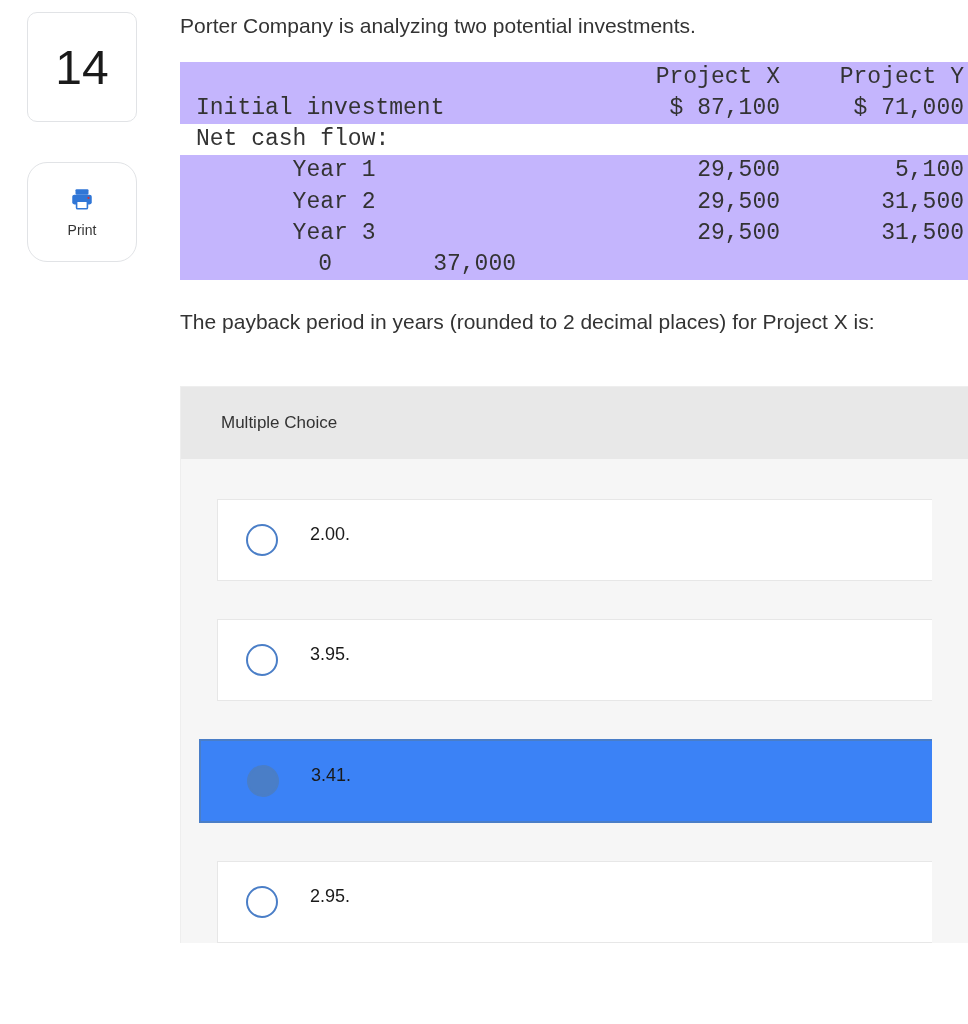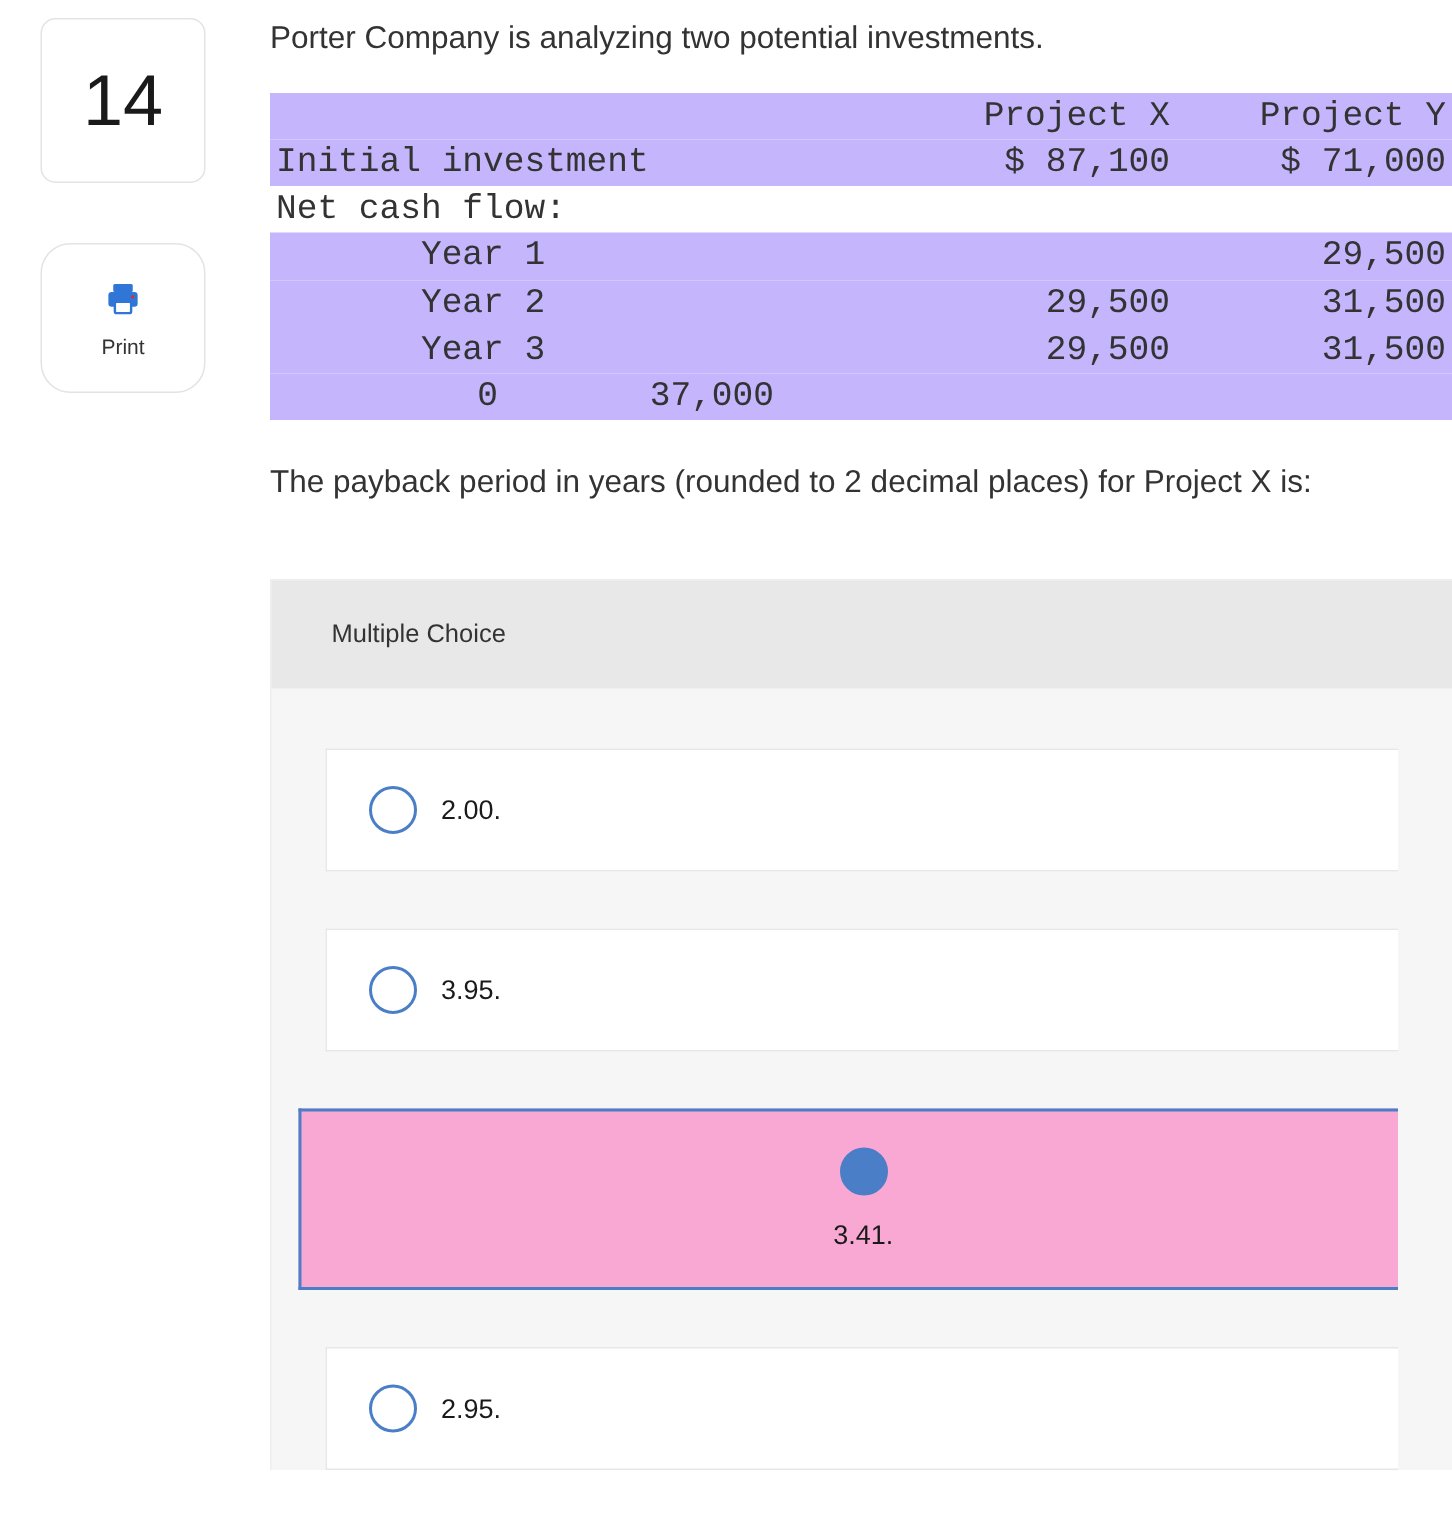--- a/index.html
+++ b/index.html
@@ -62,21 +62,21 @@
     width: 100%;
     margin-bottom: 4px;
   }
   .dt-row {
     display: flex;
     font-family: "Courier New", Courier, monospace;
     font-size: 23px;
     line-height: 1.35;
   }
   .stripe { background: #c4b5fd; }
-  .dt-label { flex: 1; padding-left: 4px; white-space: pre; }
+  .dt-label { flex: 1; padding-left: 16px; white-space: pre; }
   .dt-col { width: 170px; text-align: right; padding-right: 18px; white-space: pre; }
   .dt-col:last-child { padding-right: 4px; }
 
   .mc-section {
     background: #f6f6f6;
     border: 1px solid #eee;
     border-bottom: none;
     border-right: none;
     padding: 0;
     margin-top: 16px;
@@ -92,31 +92,30 @@
     display: flex;
     flex-direction: column;
     gap: 38px;
   }
   .option {
     background: #ffffff;
     border: 1px solid #e7e7e7;
     border-right: none;
     padding: 24px 28px;
     display: flex;
-    align-items: center;
-    gap: 16px;
+    align-items: flex-start;
+    gap: 32px;
     cursor: pointer;
   }
   .option.selected {
-    background: #f9a8d4;
+    background: #3b82f6;
     border: 2px solid #4a7ec7;
     border-right: none;
     margin-left: -18px;
     padding-left: 46px;
-    flex-direction: column;
   }
   .radio {
     width: 32px;
     height: 32px;
     border: 2.5px solid #4a7ec7;
     border-radius: 50%;
     flex-shrink: 0;
     position: relative;
   }
   .option.selected .radio {
@@ -168,20 +167,21 @@
             <div class="dt-col">$ 71,000</div>
           </div>
           <div class="dt-row ">
             <div class="dt-label">Net cash flow:</div>
             <div class="dt-col"></div>
             <div class="dt-col"></div>
           </div>
           <div class="dt-row stripe">
             <div class="dt-label">       Year 1</div>
             <div class="dt-col">29,500</div>
+            <div class="dt-col">5,100</div>
           </div>
           <div class="dt-row stripe">
             <div class="dt-label">       Year 2</div>
             <div class="dt-col">29,500</div>
             <div class="dt-col">31,500</div>
           </div>
           <div class="dt-row stripe">
             <div class="dt-label">       Year 3</div>
             <div class="dt-col">29,500</div>
             <div class="dt-col">31,500</div>

